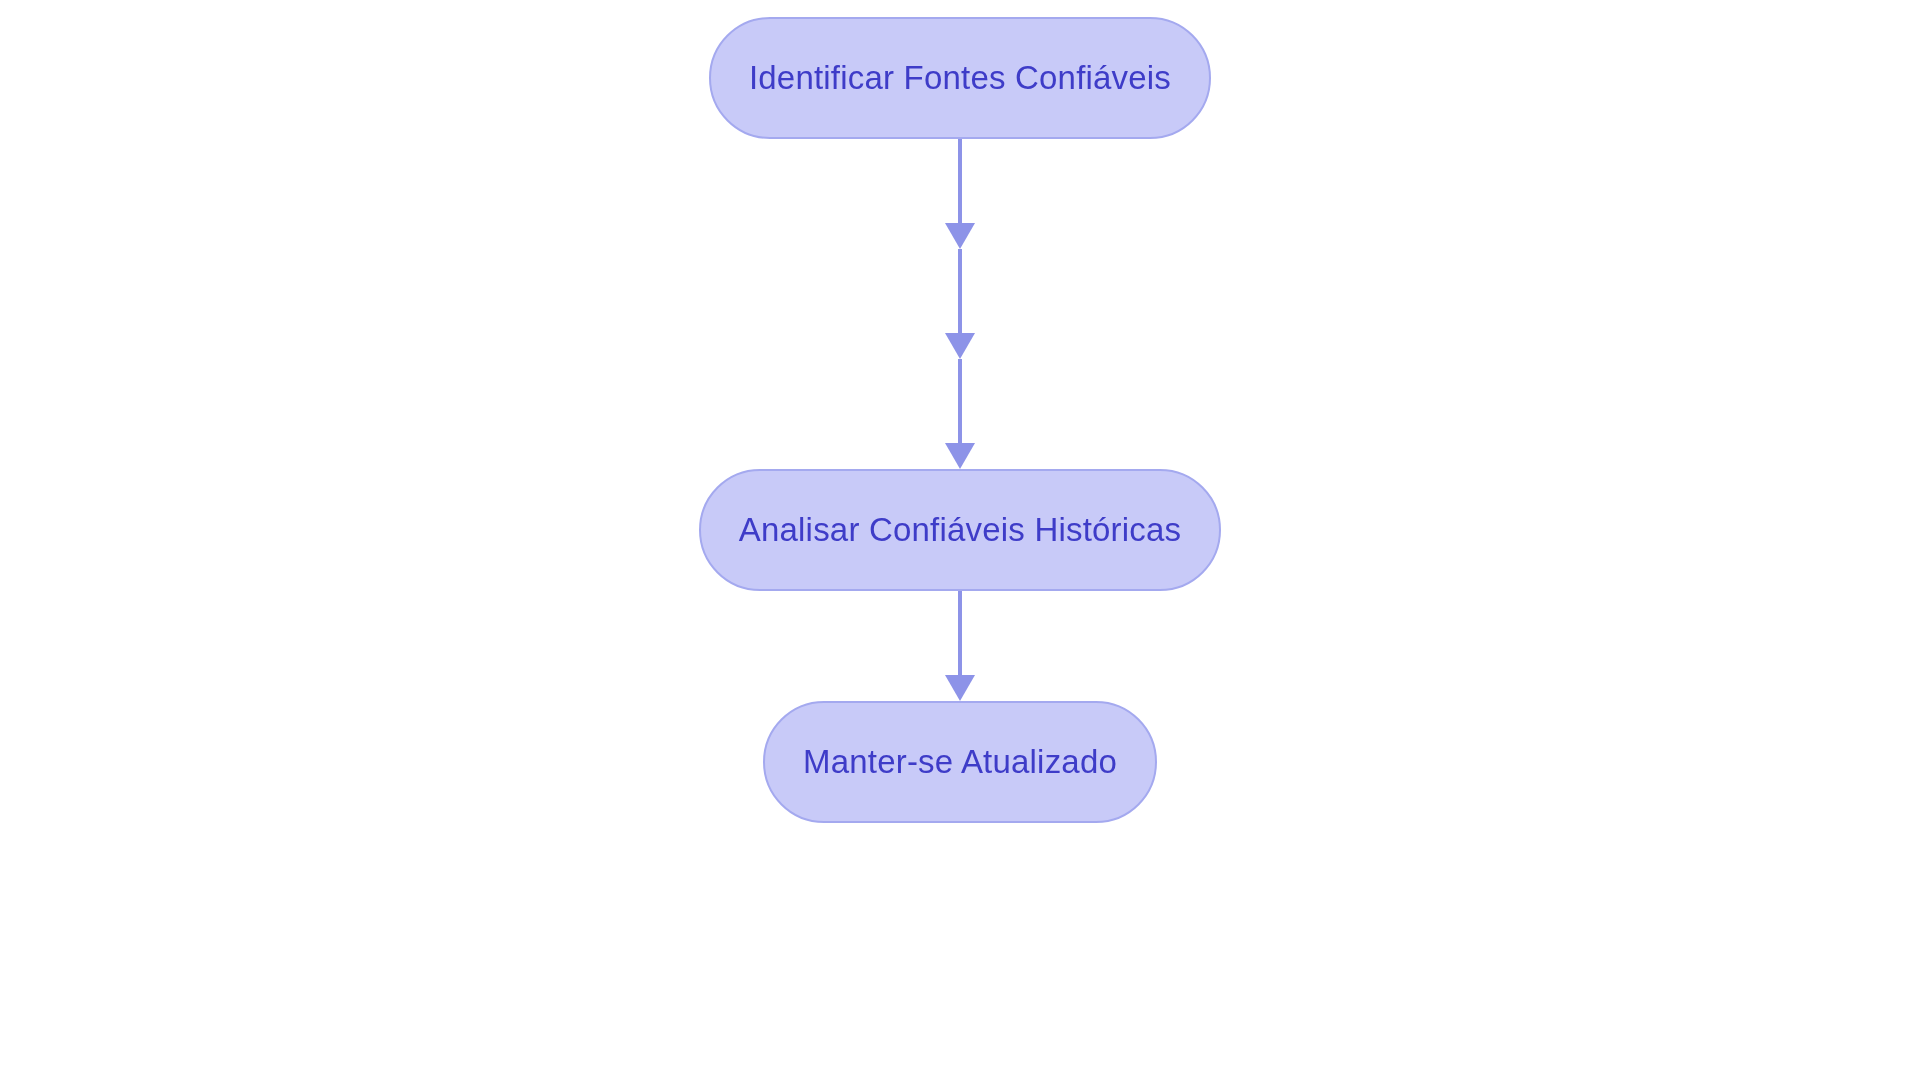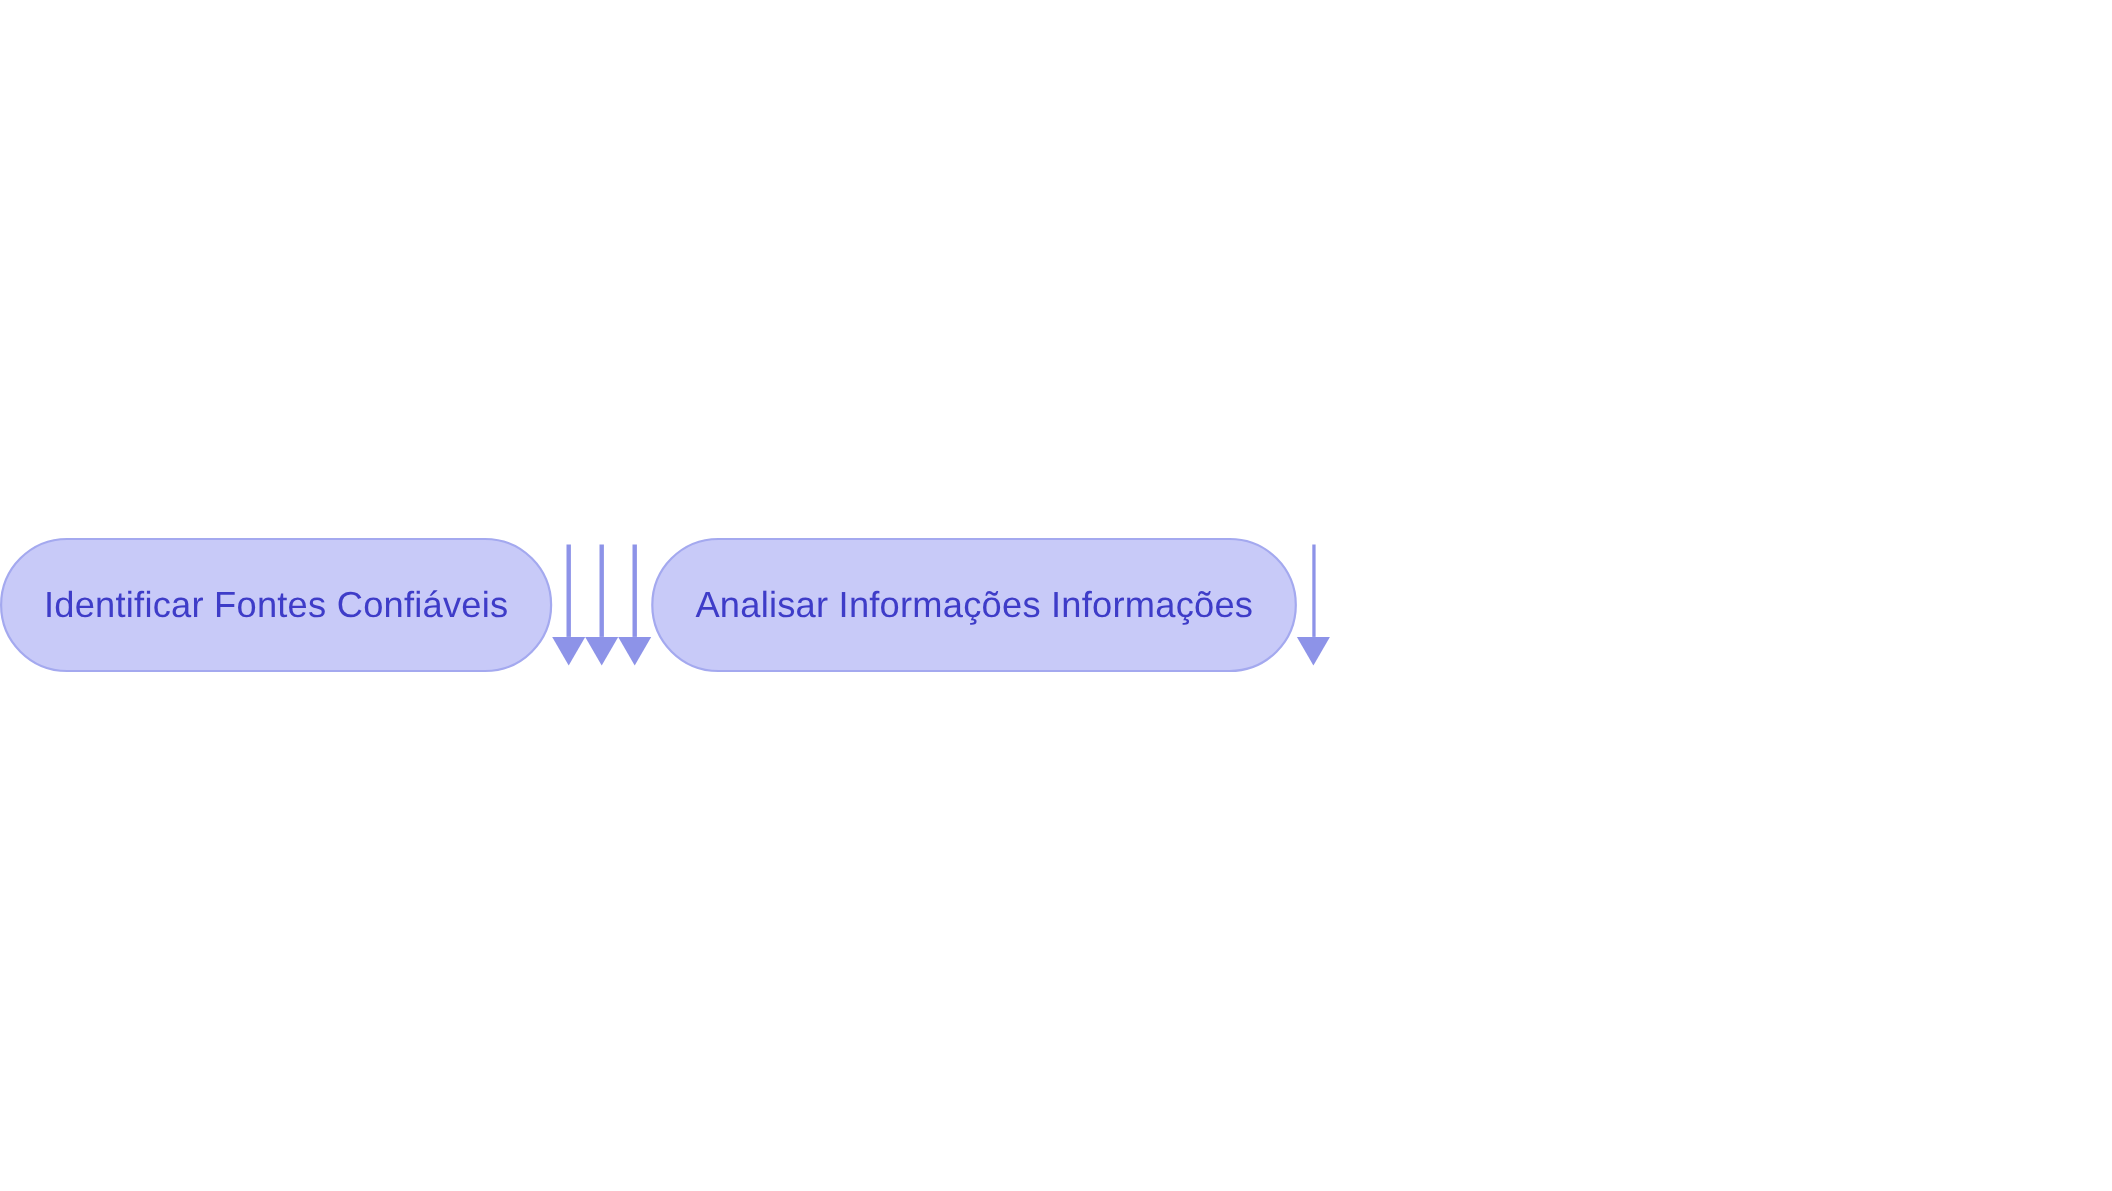--- a/index.html
+++ b/index.html
@@ -8,21 +8,21 @@
     height: 1083px;
     background: var(--bg, #ffffff);
     font-family: "Liberation Sans", "DejaVu Sans", sans-serif;
     overflow: hidden;
   }
   .canvas {
     width: 1920px;
     height: 1083px;
     padding-top: 17px;
     display: flex;
-    flex-direction: row;
+    flex-direction: column;
     align-items: center;
   }
   .node {
     height: 122px;
     padding: 0 38px;
     border-radius: 61px;
     background: var(--fill, #c8caf8);
     border: 2px solid var(--stroke, #a4a9ef);
     display: flex;
     align-items: center;
@@ -76,22 +76,25 @@
     <div class="arrow-head"></div>
   </div>
 
 
   <div class="arrow">
     <div class="arrow-line"></div>
     <div class="arrow-head"></div>
   </div>
 
   <div class="node">
-    <span class="node-label">Analisar Informações Informações</span>
+    <span class="node-label">Analisar Confiáveis Históricas</span>
   </div>
 
   <div class="arrow">
     <div class="arrow-line"></div>
     <div class="arrow-head"></div>
   </div>
 
+  <div class="node">
+    <span class="node-label">Manter-se Atualizado</span>
+  </div>
 
 </div>
 
 </body></html>

